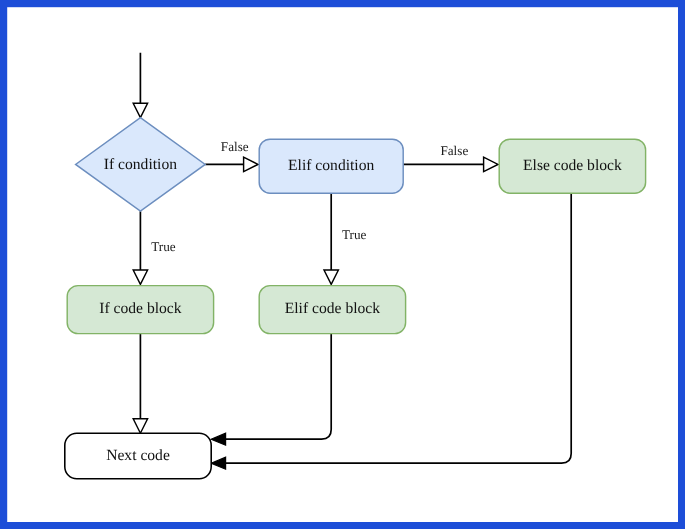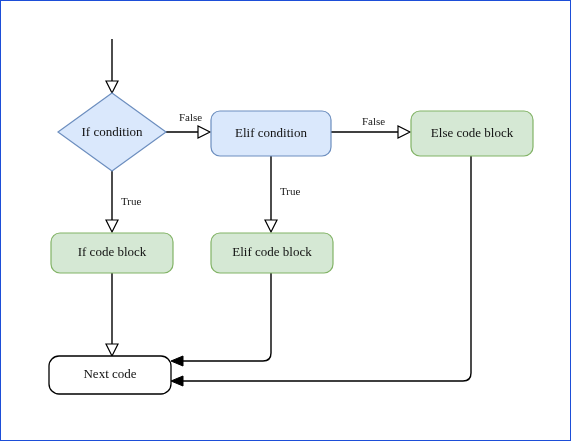--- a/index.html
+++ b/index.html
@@ -5,21 +5,21 @@
   html, body {
     margin: 0;
     padding: 0;
     background: #ffffff;
   }
   #canvas {
     position: relative;
     width: 571px;
     height: 441px;
     background: #ffffff;
-    border: 1px solid #1d4ed8;
+    border: 6px solid #1d4ed8;
     box-sizing: border-box;
     overflow: hidden;
     font-family: "Liberation Serif", "DejaVu Serif", serif;
   }
   #flow-svg {
     position: absolute;
     left: 0;
     top: 0;
     width: 571px;
     height: 441px;

